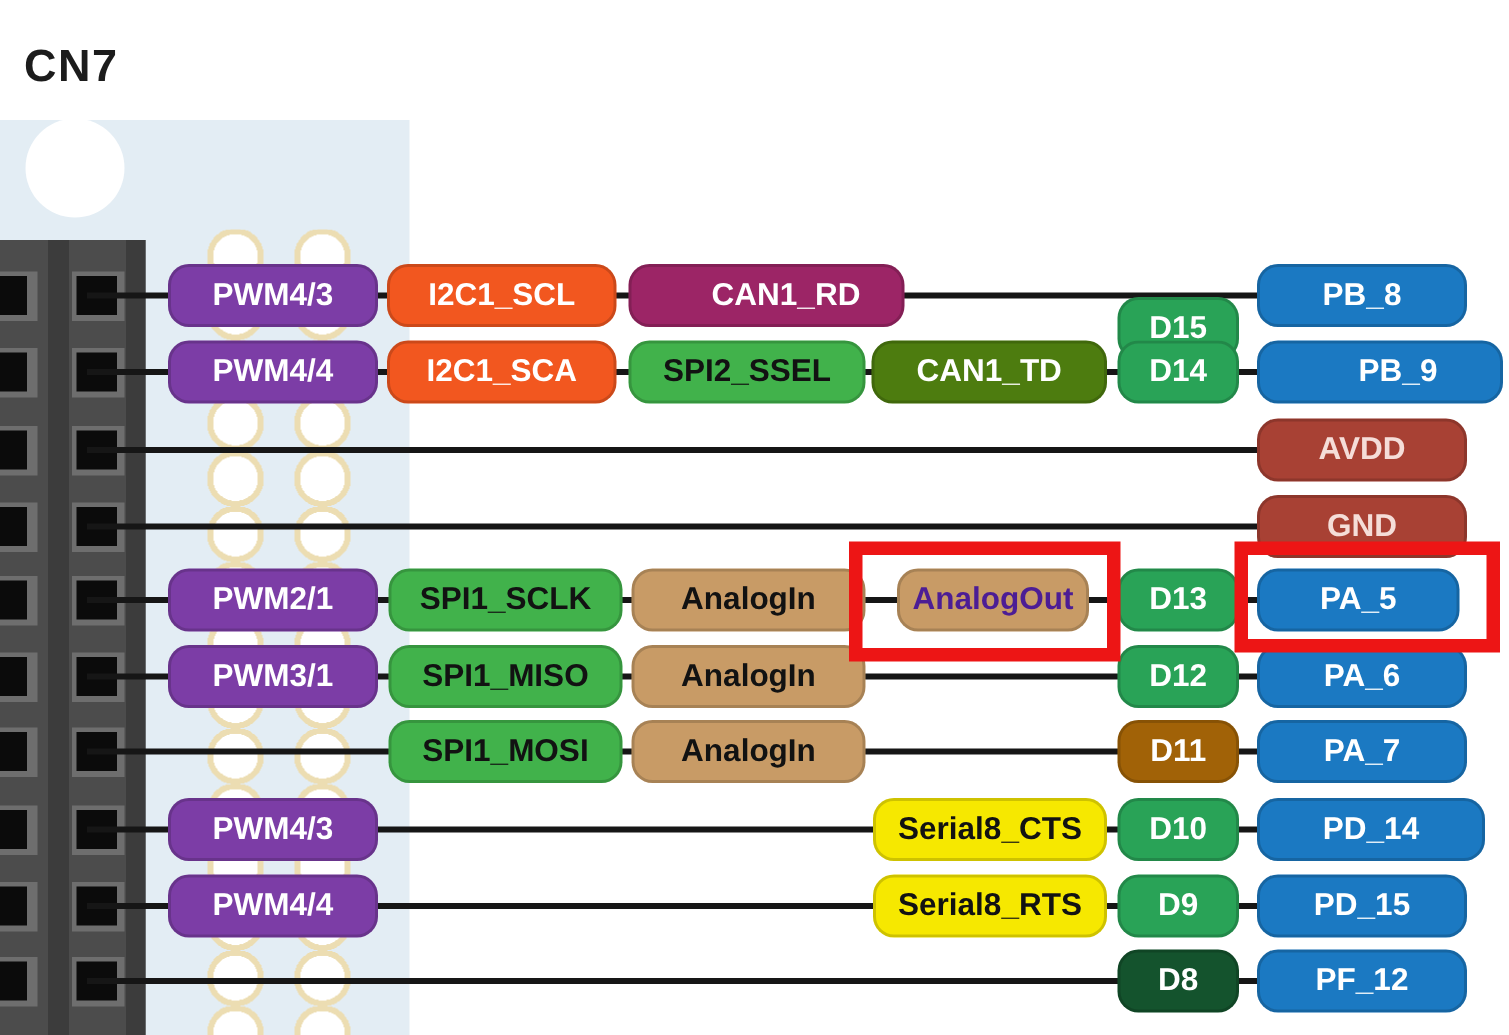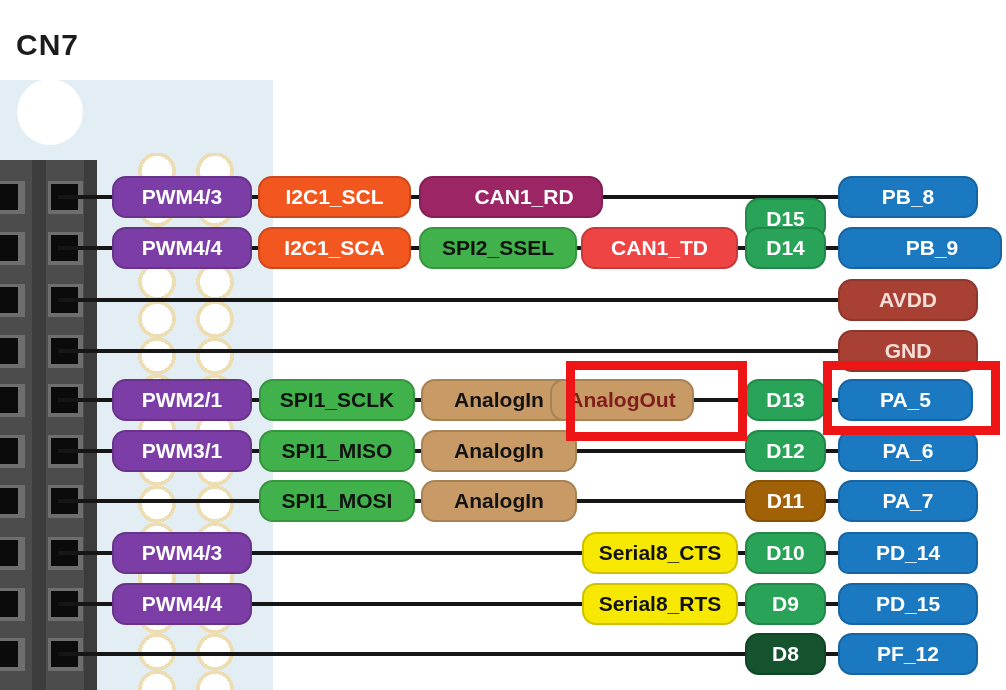--- a/index.html
+++ b/index.html
@@ -59,21 +59,21 @@
       <div class="pill" style="left: 745px; top: 176px; width: 81px; background: rgb(41, 163, 87); color: rgb(255, 255, 255); margin-top: 22px;">D15</div>
       <div class="pill" style="left: 838px; top: 176px; width: 140px; background: rgb(27, 121, 194); color: rgb(255, 255, 255);">PB_8</div>
       <div class="row-line" style="left: 58px; top: 246px; width: 847px; height: 4px; background: rgb(22, 22, 22);"></div>
       <div class="pin-outer" style="left: -8px; top: 232px; width: 33px; height: 33px; background: rgb(110, 110, 110);"></div>
       <div class="pin-inner" style="left: -7px; top: 235px; width: 25px; height: 26px; background: rgb(11, 11, 11);"></div>
       <div class="pin-outer" style="left: 48px; top: 232px; width: 35px; height: 33px; background: rgb(110, 110, 110);"></div>
       <div class="pin-inner" style="left: 51px; top: 235px; width: 27px; height: 26px; background: rgb(11, 11, 11);"></div>
       <div class="pill" style="left: 112px; top: 227px; width: 140px; background: rgb(124, 61, 166); color: rgb(255, 255, 255);">PWM4/4</div>
       <div class="pill" style="left: 258px; top: 227px; width: 153px; background: rgb(242, 87, 31); color: rgb(255, 255, 255);">I2C1_SCA</div>
       <div class="pill" style="left: 419px; top: 227px; width: 158px; background: rgb(65, 178, 75); color: rgb(18, 18, 18);">SPI2_SSEL</div>
-      <div class="pill" style="left: 581px; top: 227px; width: 157px; background: #ef4444; color: rgb(255, 255, 255);">CAN1_TD</div>
+      <div class="pill" style="left: 581px; top: 227px; width: 157px; background: #4d7c0f; color: rgb(255, 255, 255);">CAN1_TD</div>
       <div class="pill" style="left: 745px; top: 227px; width: 81px; background: rgb(41, 163, 87); color: rgb(255, 255, 255);">D14</div>
       <div class="pill" style="left: 838px; top: 227px; width: 140px; background: rgb(27, 121, 194); color: #ffffff; padding-left: 24px;">PB_9</div>
       <div class="row-line" style="left: 58px; top: 298px; width: 847px; height: 4px; background: rgb(22, 22, 22);"></div>
       <div class="pin-outer" style="left: -8px; top: 284px; width: 33px; height: 33px; background: rgb(110, 110, 110);"></div>
       <div class="pin-inner" style="left: -7px; top: 287px; width: 25px; height: 26px; background: rgb(11, 11, 11);"></div>
       <div class="pin-outer" style="left: 48px; top: 284px; width: 35px; height: 33px; background: rgb(110, 110, 110);"></div>
       <div class="pin-inner" style="left: 51px; top: 287px; width: 27px; height: 26px; background: rgb(11, 11, 11);"></div>
       <div class="pill" style="left: 838px; top: 279px; width: 140px; background: rgb(168, 65, 52); color: rgb(245, 221, 216);">AVDD</div>
       <div class="row-line" style="left: 58px; top: 349px; width: 847px; height: 4px; background: rgb(22, 22, 22);"></div>
       <div class="pin-outer" style="left: -8px; top: 335px; width: 33px; height: 33px; background: rgb(110, 110, 110);"></div>
@@ -82,21 +82,21 @@
       <div class="pin-inner" style="left: 51px; top: 338px; width: 27px; height: 26px; background: rgb(11, 11, 11);"></div>
       <div class="pill" style="left: 838px; top: 330px; width: 140px; background: rgb(168, 65, 52); color: rgb(245, 221, 216);">GND</div>
       <div class="row-line" style="left: 58px; top: 398px; width: 847px; height: 4px; background: rgb(22, 22, 22);"></div>
       <div class="pin-outer" style="left: -8px; top: 384px; width: 33px; height: 33px; background: rgb(110, 110, 110);"></div>
       <div class="pin-inner" style="left: -7px; top: 387px; width: 25px; height: 26px; background: rgb(11, 11, 11);"></div>
       <div class="pin-outer" style="left: 48px; top: 384px; width: 35px; height: 33px; background: rgb(110, 110, 110);"></div>
       <div class="pin-inner" style="left: 51px; top: 387px; width: 27px; height: 26px; background: rgb(11, 11, 11);"></div>
       <div class="pill" style="left: 112px; top: 379px; width: 140px; background: rgb(124, 61, 166); color: rgb(255, 255, 255);">PWM2/1</div>
       <div class="pill" style="left: 259px; top: 379px; width: 156px; background: rgb(65, 178, 75); color: rgb(18, 18, 18);">SPI1_SCLK</div>
       <div class="pill" style="left: 421px; top: 379px; width: 156px; background: rgb(200, 155, 102); color: rgb(18, 18, 18);">AnalogIn</div>
-      <div class="pill" style="left: 550px; top: 379px; width: 144px; background: rgb(200, 155, 102); color: #7f1d1d;">AnalogOut</div>
+      <div class="pill" style="left: 598px; top: 379px; width: 128px; background: rgb(200, 155, 102); color: #4c1d95;">AnalogOut</div>
       <div class="pill" style="left: 745px; top: 379px; width: 81px; background: rgb(41, 163, 87); color: rgb(255, 255, 255);">D13</div>
       <div class="pill" style="left: 838px; top: 379px; width: 135px; background: rgb(27, 121, 194); color: rgb(255, 255, 255);">PA_5</div>
       <div class="row-line" style="left: 58px; top: 449px; width: 847px; height: 4px; background: rgb(22, 22, 22);"></div>
       <div class="pin-outer" style="left: -8px; top: 435px; width: 33px; height: 33px; background: rgb(110, 110, 110);"></div>
       <div class="pin-inner" style="left: -7px; top: 438px; width: 25px; height: 26px; background: rgb(11, 11, 11);"></div>
       <div class="pin-outer" style="left: 48px; top: 435px; width: 35px; height: 33px; background: rgb(110, 110, 110);"></div>
       <div class="pin-inner" style="left: 51px; top: 438px; width: 27px; height: 26px; background: rgb(11, 11, 11);"></div>
       <div class="pill" style="left: 112px; top: 430px; width: 140px; background: rgb(124, 61, 166); color: rgb(255, 255, 255);">PWM3/1</div>
       <div class="pill" style="left: 259px; top: 430px; width: 156px; background: rgb(65, 178, 75); color: rgb(18, 18, 18);">SPI1_MISO</div>
       <div class="pill" style="left: 421px; top: 430px; width: 156px; background: rgb(200, 155, 102); color: rgb(18, 18, 18);">AnalogIn</div>
@@ -112,21 +112,21 @@
       <div class="pill" style="left: 745px; top: 480px; width: 81px; background: #a16207; color: rgb(255, 255, 255);">D11</div>
       <div class="pill" style="left: 838px; top: 480px; width: 140px; background: rgb(27, 121, 194); color: rgb(255, 255, 255);">PA_7</div>
       <div class="row-line" style="left: 58px; top: 551px; width: 847px; height: 4px; background: rgb(22, 22, 22);"></div>
       <div class="pin-outer" style="left: -8px; top: 537px; width: 33px; height: 33px; background: rgb(110, 110, 110);"></div>
       <div class="pin-inner" style="left: -7px; top: 540px; width: 25px; height: 26px; background: rgb(11, 11, 11);"></div>
       <div class="pin-outer" style="left: 48px; top: 537px; width: 35px; height: 33px; background: rgb(110, 110, 110);"></div>
       <div class="pin-inner" style="left: 51px; top: 540px; width: 27px; height: 26px; background: rgb(11, 11, 11);"></div>
       <div class="pill" style="left: 112px; top: 532px; width: 140px; background: rgb(124, 61, 166); color: rgb(255, 255, 255);">PWM4/3</div>
       <div class="pill" style="left: 582px; top: 532px; width: 156px; background: rgb(246, 232, 0); color: rgb(18, 18, 18);">Serial8_CTS</div>
       <div class="pill" style="left: 745px; top: 532px; width: 81px; background: rgb(41, 163, 87); color: rgb(255, 255, 255);">D10</div>
-      <div class="pill" style="left: 838px; top: 532px; width: 140px; background: rgb(27, 121, 194); color: rgb(255, 255, 255); border-radius: 10px;">PD_14</div>
+      <div class="pill" style="left: 838px; top: 532px; width: 152px; background: rgb(27, 121, 194); color: rgb(255, 255, 255);">PD_14</div>
       <div class="row-line" style="left: 58px; top: 602px; width: 847px; height: 4px; background: rgb(22, 22, 22);"></div>
       <div class="pin-outer" style="left: -8px; top: 588px; width: 33px; height: 33px; background: rgb(110, 110, 110);"></div>
       <div class="pin-inner" style="left: -7px; top: 591px; width: 25px; height: 26px; background: rgb(11, 11, 11);"></div>
       <div class="pin-outer" style="left: 48px; top: 588px; width: 35px; height: 33px; background: rgb(110, 110, 110);"></div>
       <div class="pin-inner" style="left: 51px; top: 591px; width: 27px; height: 26px; background: rgb(11, 11, 11);"></div>
       <div class="pill" style="left: 112px; top: 583px; width: 140px; background: rgb(124, 61, 166); color: rgb(255, 255, 255);">PWM4/4</div>
       <div class="pill" style="left: 582px; top: 583px; width: 156px; background: rgb(246, 232, 0); color: rgb(18, 18, 18);">Serial8_RTS</div>
       <div class="pill" style="left: 745px; top: 583px; width: 81px; background: rgb(41, 163, 87); color: rgb(255, 255, 255);">D9</div>
       <div class="pill" style="left: 838px; top: 583px; width: 140px; background: rgb(27, 121, 194); color: rgb(255, 255, 255);">PD_15</div>
       <div class="row-line" style="left: 58px; top: 652px; width: 847px; height: 4px; background: rgb(22, 22, 22);"></div>

